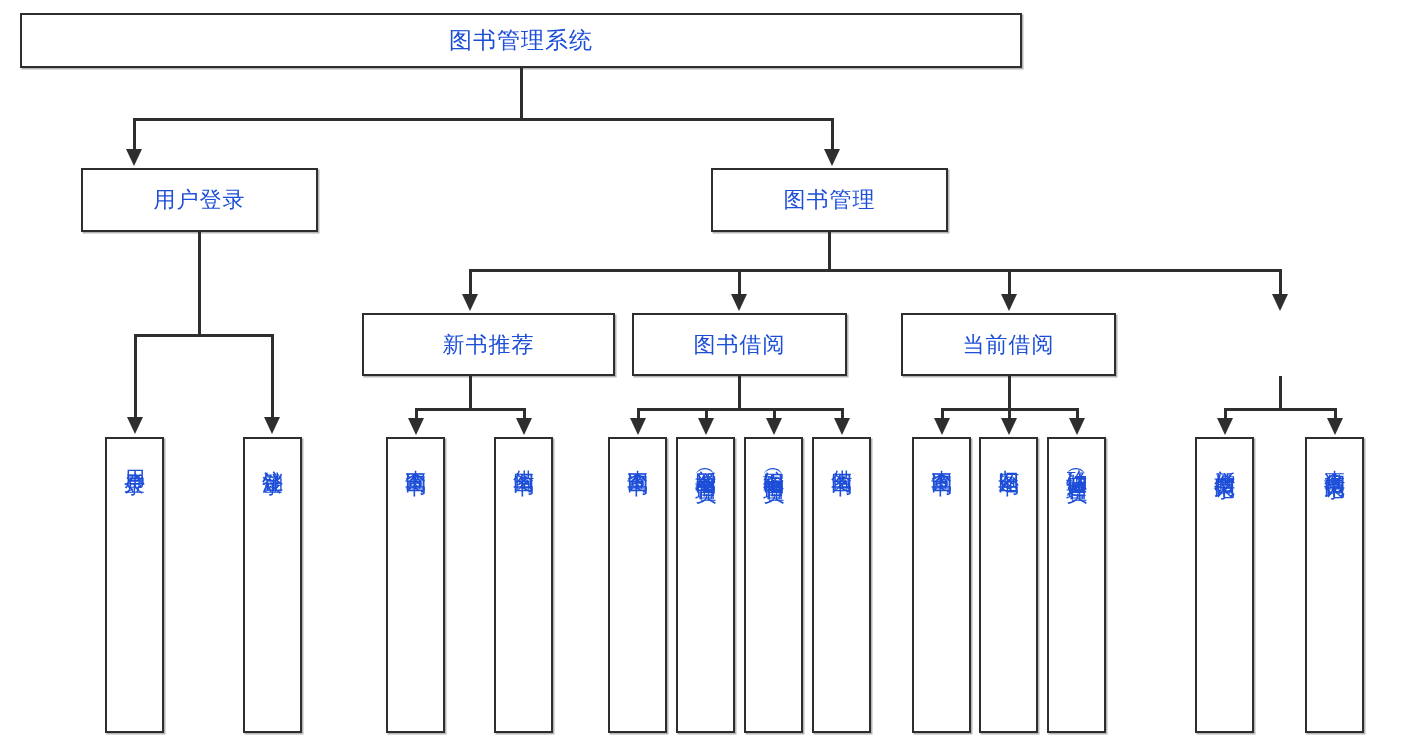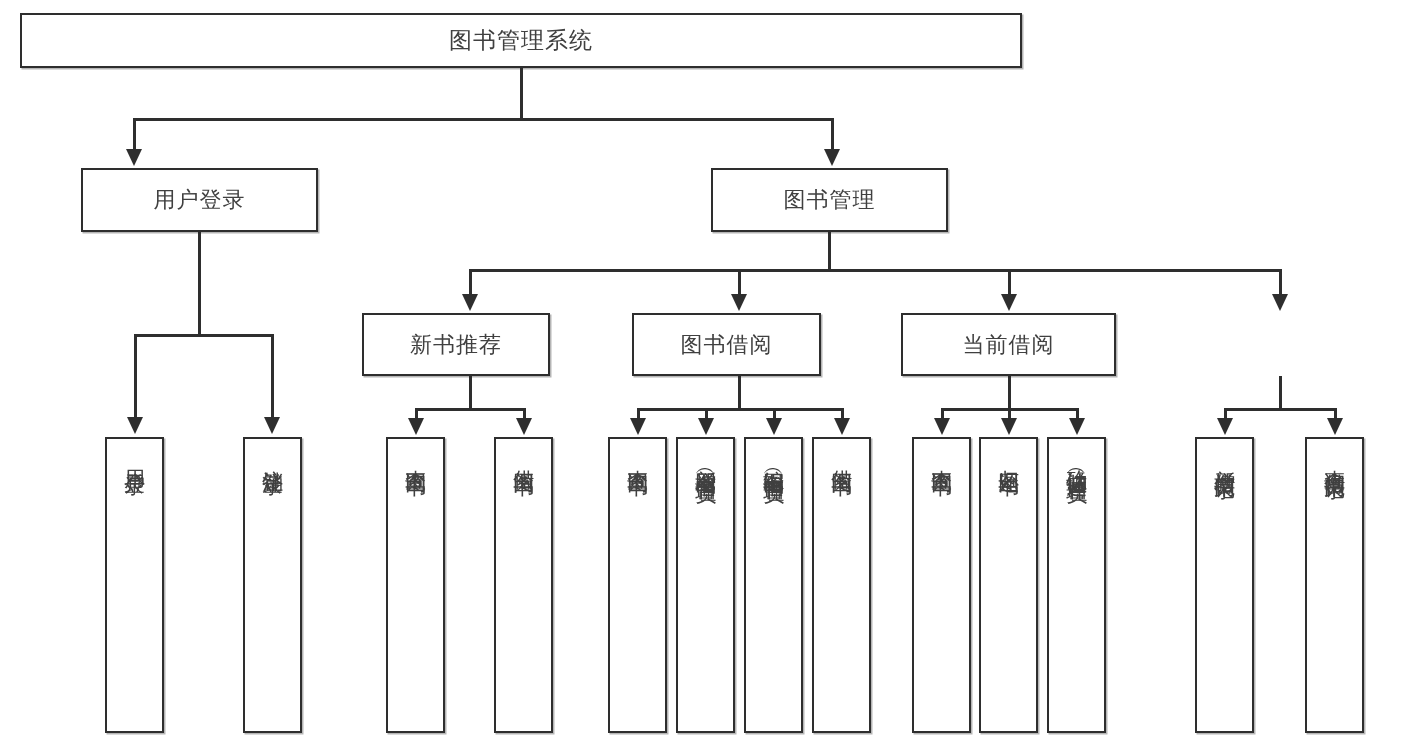--- a/index.html
+++ b/index.html
@@ -23,21 +23,21 @@
     display:flex;
     align-items:center;
     justify-content:center;
     box-shadow:1.5px 1.5px 0 rgba(120,120,120,.55);
   }
   .node .lbl{
     font-size:22px;
     line-height:1.15;
     letter-spacing:1px;
     white-space:nowrap;
-    color:#404040;
+    color:#1d4ed8;
   }
   .node.root .lbl{font-size:23px;}
   
   .node.vert{
     align-items:flex-start;
     padding-top:14px;
   }
   .node.vert .lbl{
     writing-mode:vertical-rl;
     text-orientation:upright;
@@ -107,24 +107,24 @@
   <div class="ln h" style="left:469px;top:269px;width:812px;"></div>
   <div class="ln v" style="left:469px;top:269px;height:27px;"></div>
   <div class="arrow" style="left:462px;top:294px;"></div>
   <div class="ln v" style="left:738px;top:269px;height:27px;"></div>
   <div class="arrow" style="left:731px;top:294px;"></div>
   <div class="ln v" style="left:1008px;top:269px;height:27px;"></div>
   <div class="arrow" style="left:1001px;top:294px;"></div>
   <div class="ln v" style="left:1279px;top:269px;height:27px;"></div>
   <div class="arrow" style="left:1272px;top:294px;"></div>
 
-  <div class="node" style="left:362px;top:313px;width:188px;height:63px;">
+  <div class="node" style="left:362px;top:313px;width:253px;height:63px;">
     <span class="lbl">新书推荐</span>
   </div>
-  <div class="node" style="left:632px;top:313px;width:189px;height:63px;">
+  <div class="node" style="left:632px;top:313px;width:215px;height:63px;">
     <span class="lbl">图书借阅</span>
   </div>
   <div class="node" style="left:901px;top:313px;width:215px;height:63px;align-items:center;">
     <span class="lbl">当前借阅</span>
   </div>
 
   <div class="ln v" style="left:469px;top:376px;height:32px;"></div>
   <div class="ln h" style="left:415px;top:408px;width:110px;"></div>
   <div class="ln v" style="left:415px;top:408px;height:12px;"></div>
   <div class="arrow" style="left:408px;top:418px;"></div>

